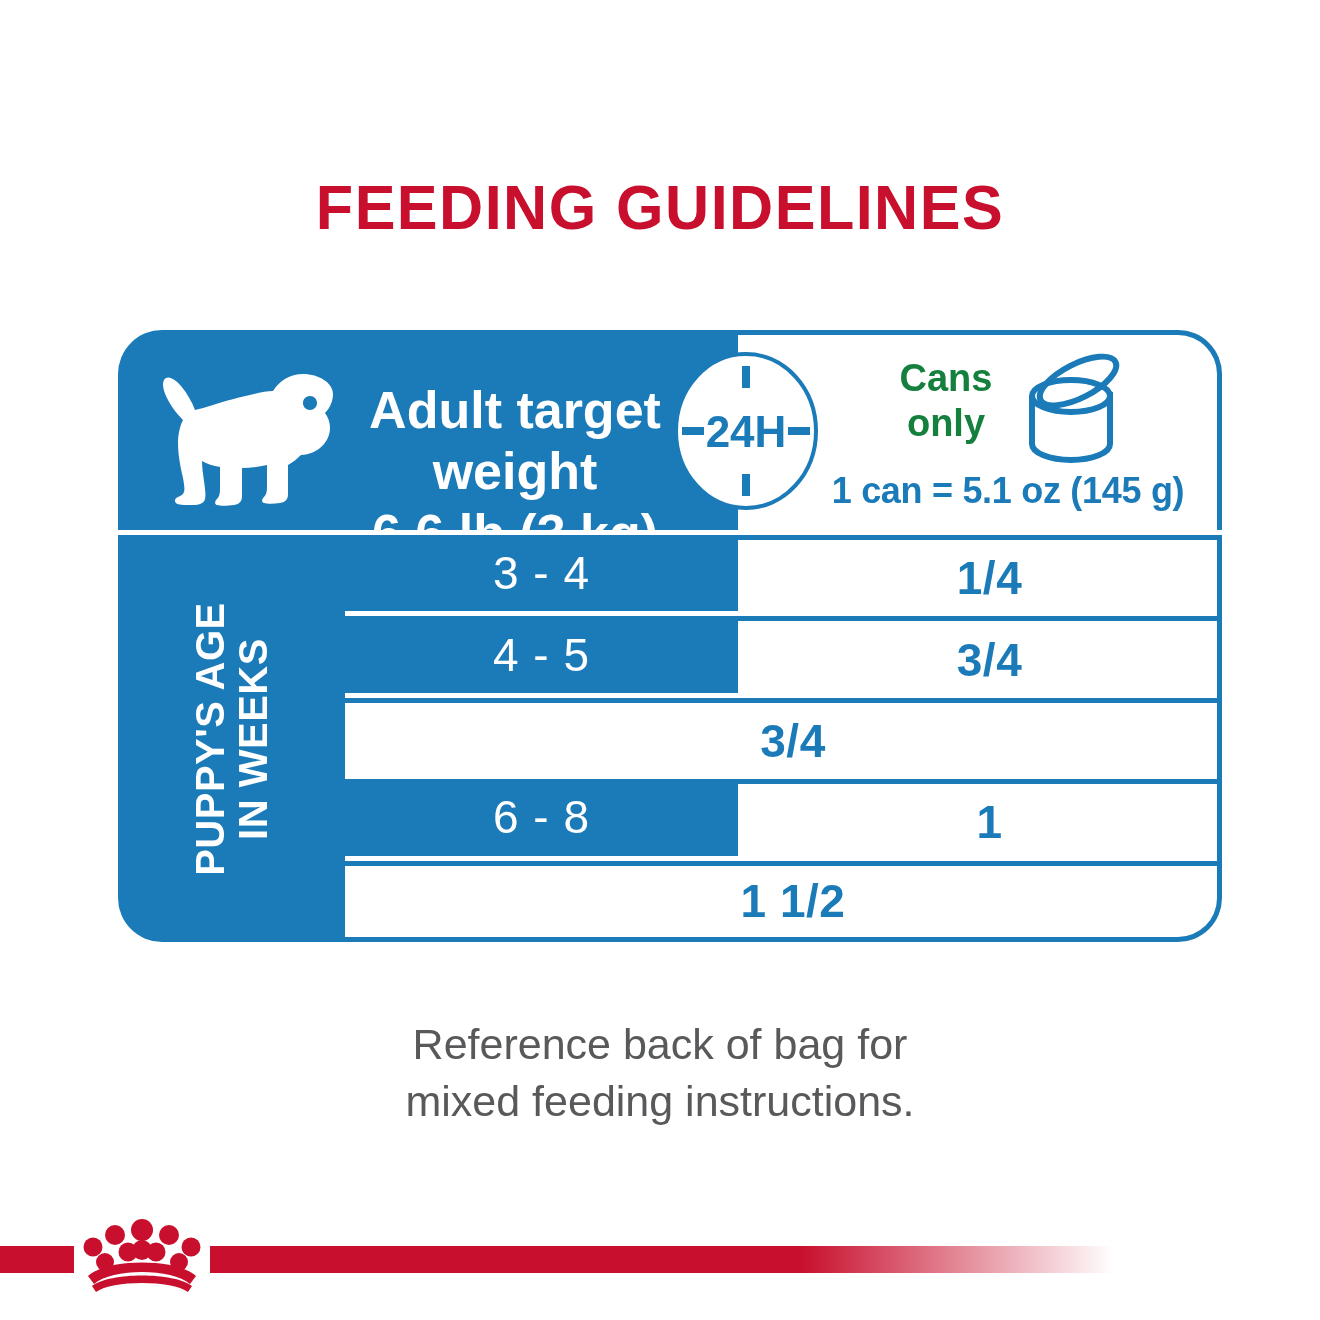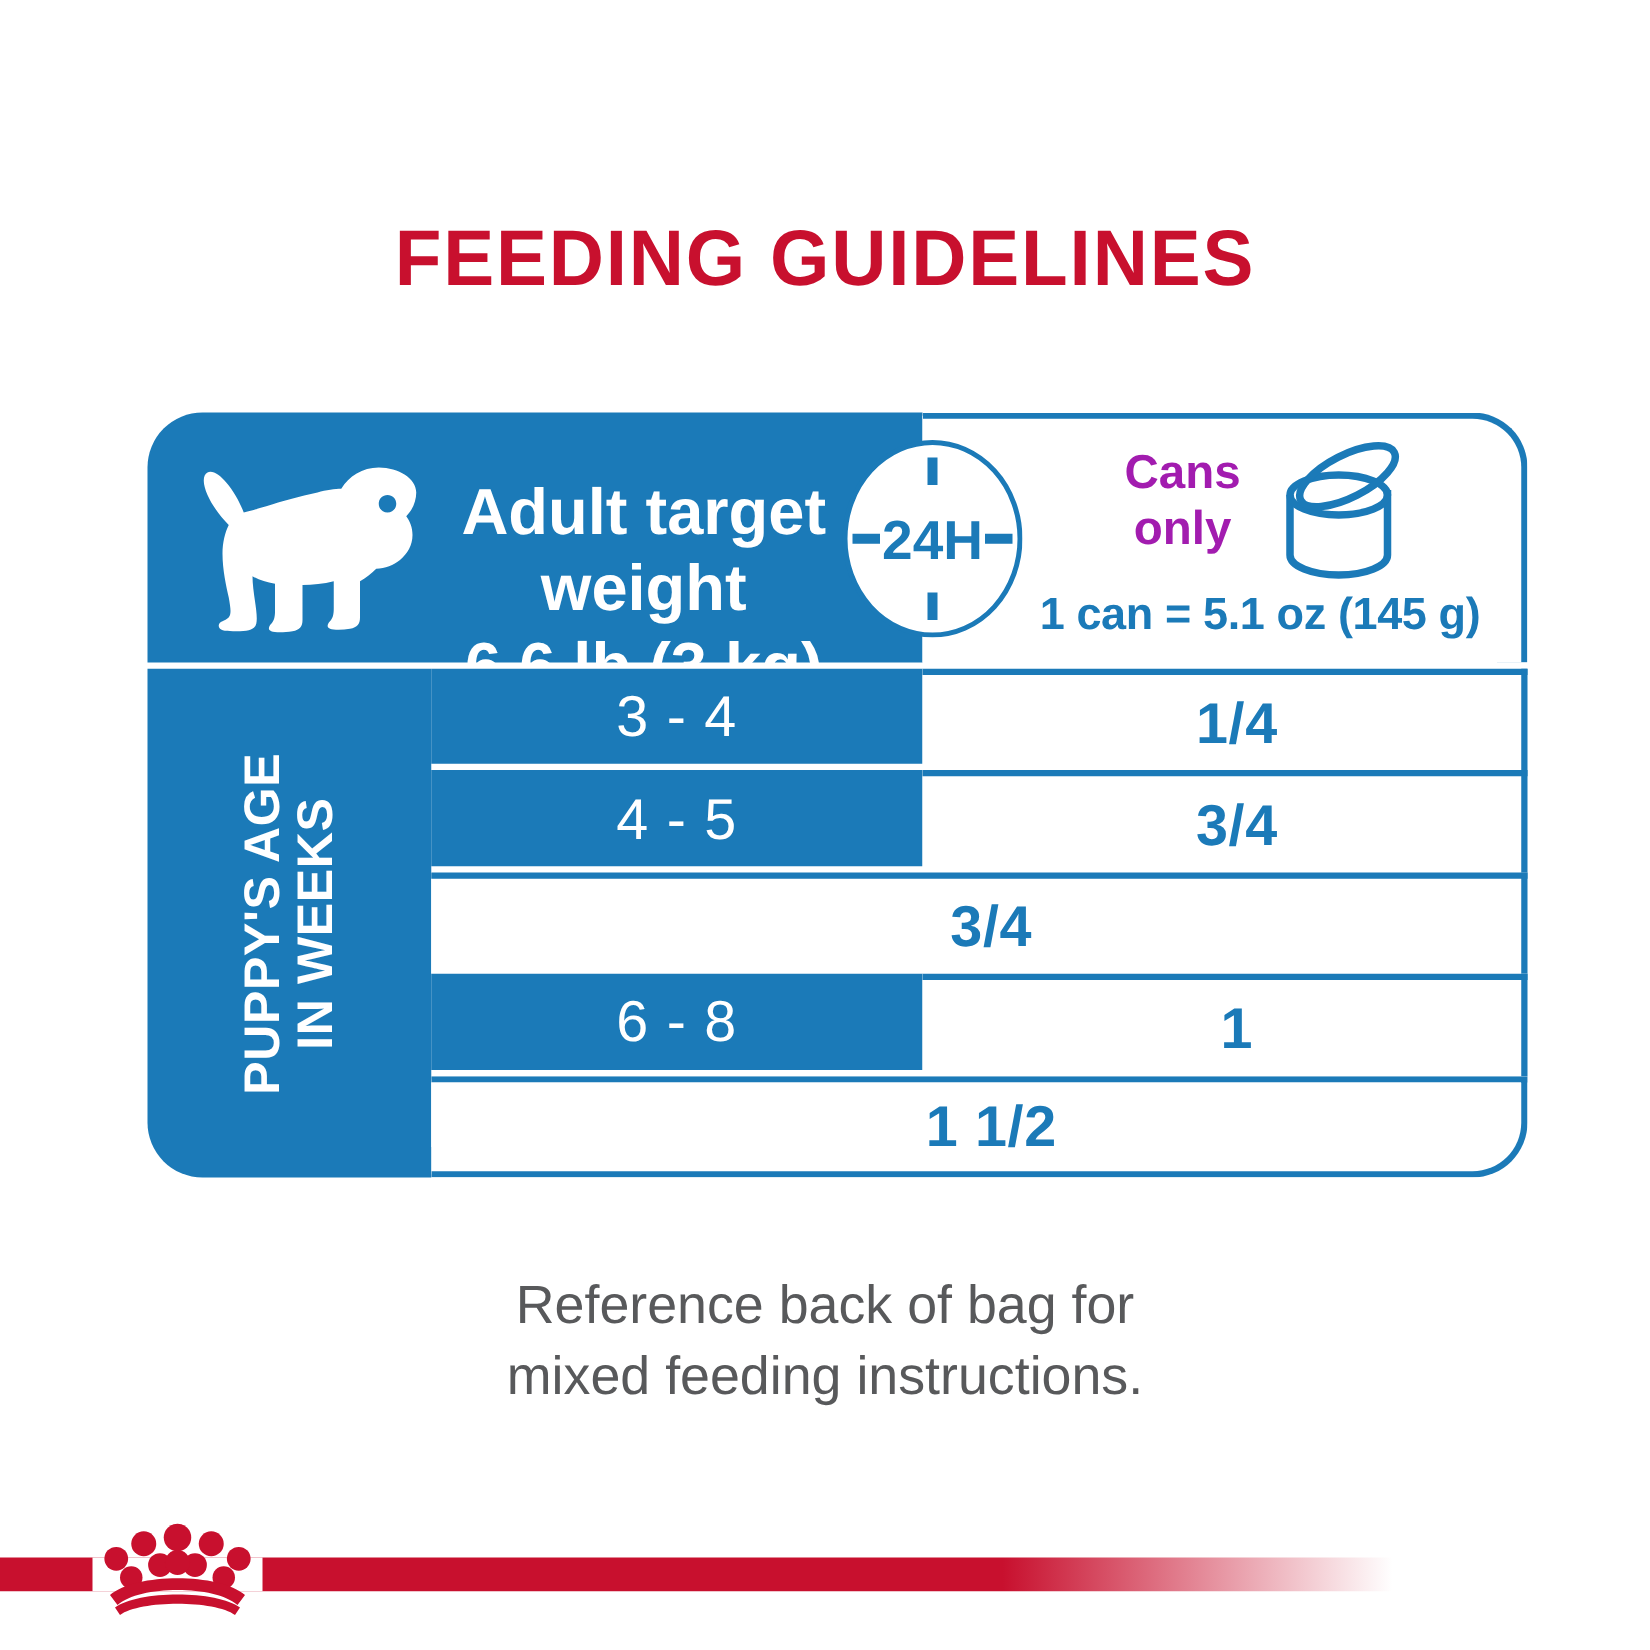--- a/index.html
+++ b/index.html
@@ -177,21 +177,21 @@
     width: 144px;
     height: 158px;
     z-index: 5;
   }
 
   .hdr-cans {
     position: absolute;
     left: 706px;
     top: 26px;
     width: 244px;
-    color: #a21caf;
+    color: #15803d;
     font-size: 38px;
     font-weight: bold;
     line-height: 1.18;
     text-align: center;
   }
 
   .can-icon {
     position: absolute;
     left: 888px;
     top: 18px;

